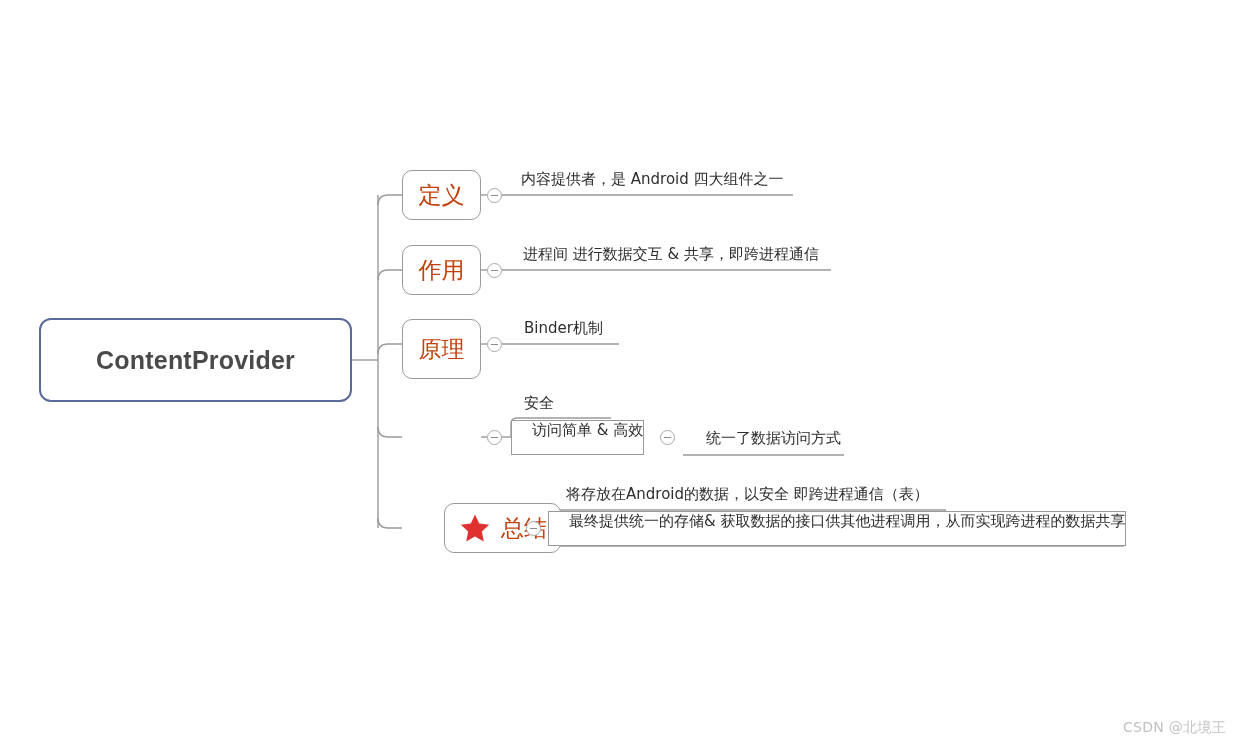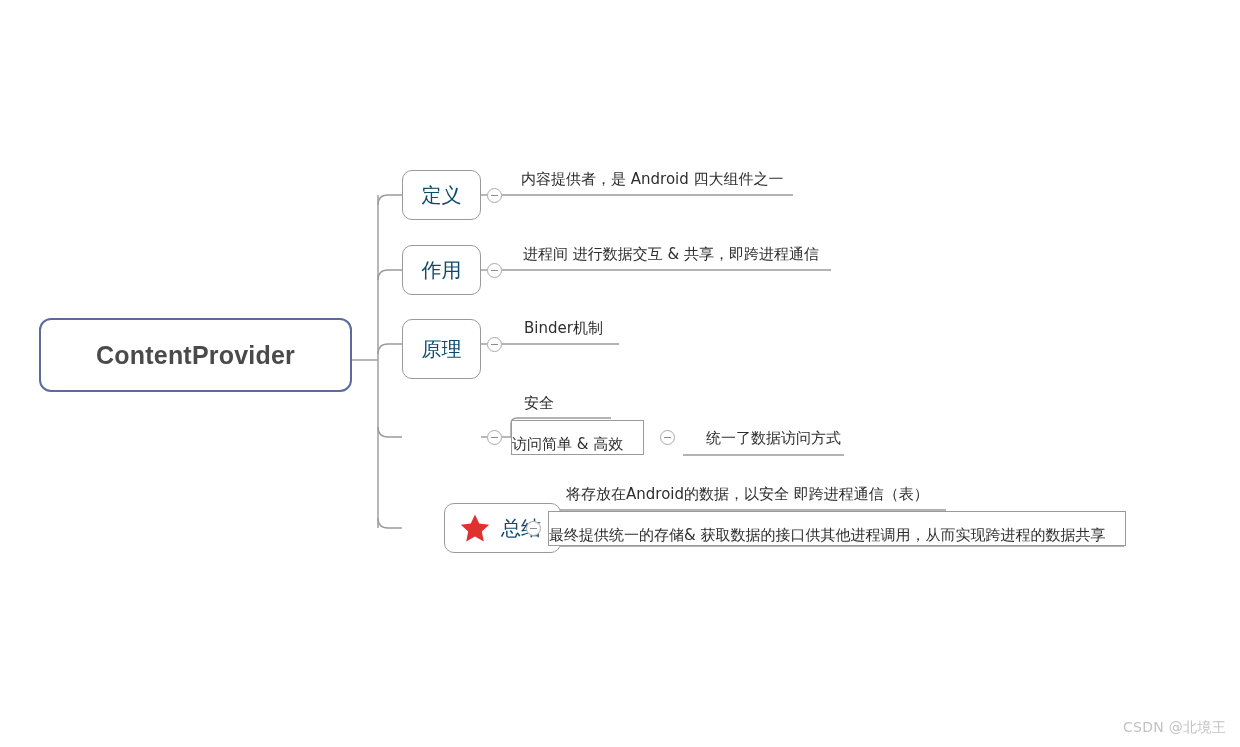--- a/index.html
+++ b/index.html
@@ -39,21 +39,21 @@
     stroke: #9a9a9a;
     stroke-width: 1.4;
   }
 
   
   .root-node {
     position: absolute;
     left: 39px;
     top: 318px;
     width: 313px;
-    height: 74px;
+    height: 84px;
     box-sizing: border-box;
     border: 2px solid #5a6b9c;
     border-radius: 12px;
     background: #ffffff;
     display: flex;
     align-items: center;
     justify-content: center;
   }
   .root-label {
     font-size: 25px;
@@ -67,22 +67,22 @@
     position: absolute;
     box-sizing: border-box;
     border: 1.4px solid #9a9a9a;
     border-radius: 10px;
     background: #ffffff;
     display: flex;
     align-items: center;
     justify-content: center;
   }
   .branch-label {
-    font-size: 20px;
-    color: #0c4a6e;
+    font-size: 23px;
+    color: #c2410c;
     font-family: "DejaVu Sans", "Liberation Sans", sans-serif;
   }
   .branch-node.with-icon {
     justify-content: flex-start;
     padding-left: 14px;
     gap: 10px;
     margin-left: 42px;
   }
 
   
@@ -123,22 +123,22 @@
     line-height: 1.2;
   }
 
   
   .detail-box {
     position: absolute;
     box-sizing: border-box;
     border: 1.2px solid #9a9a9a;
     background: #ffffff;
     display: flex;
-    align-items: flex-end;
-    padding-left: 0;
+    align-items: flex-start;
+    padding-left: 20px;
   }
   .detail-box .detail-box-text {
     font-size: 15px;
     color: #2e2e2e;
     white-space: nowrap;
     font-family: "DejaVu Sans", "Liberation Sans", sans-serif;
   }
 
   
   .watermark {

